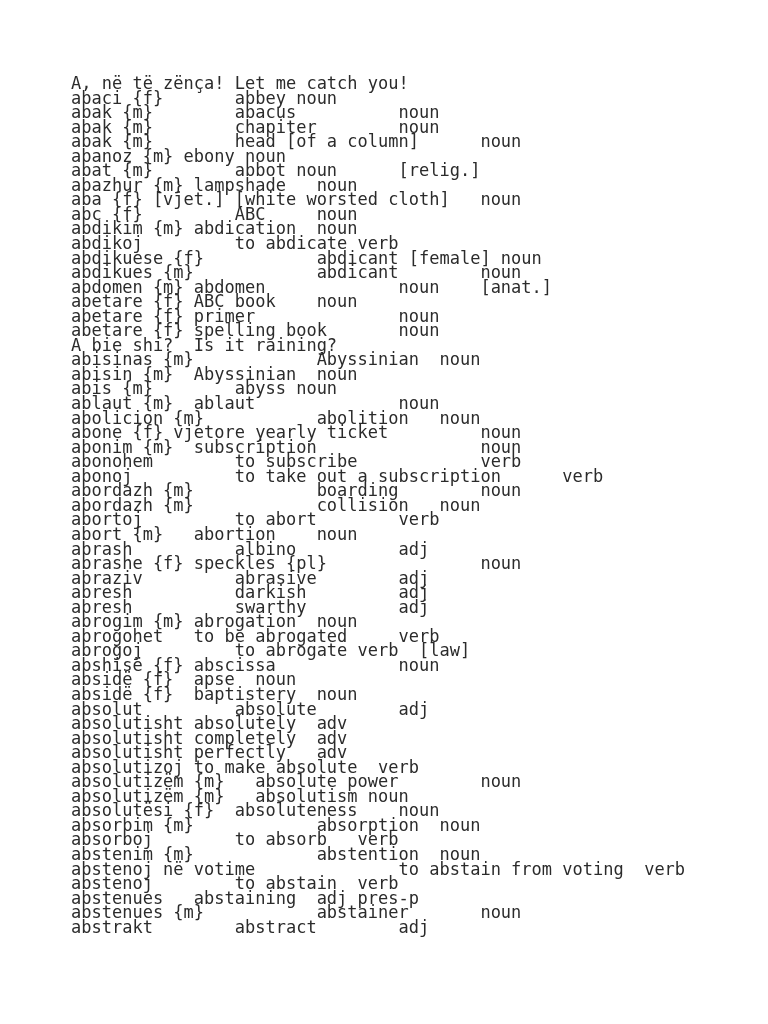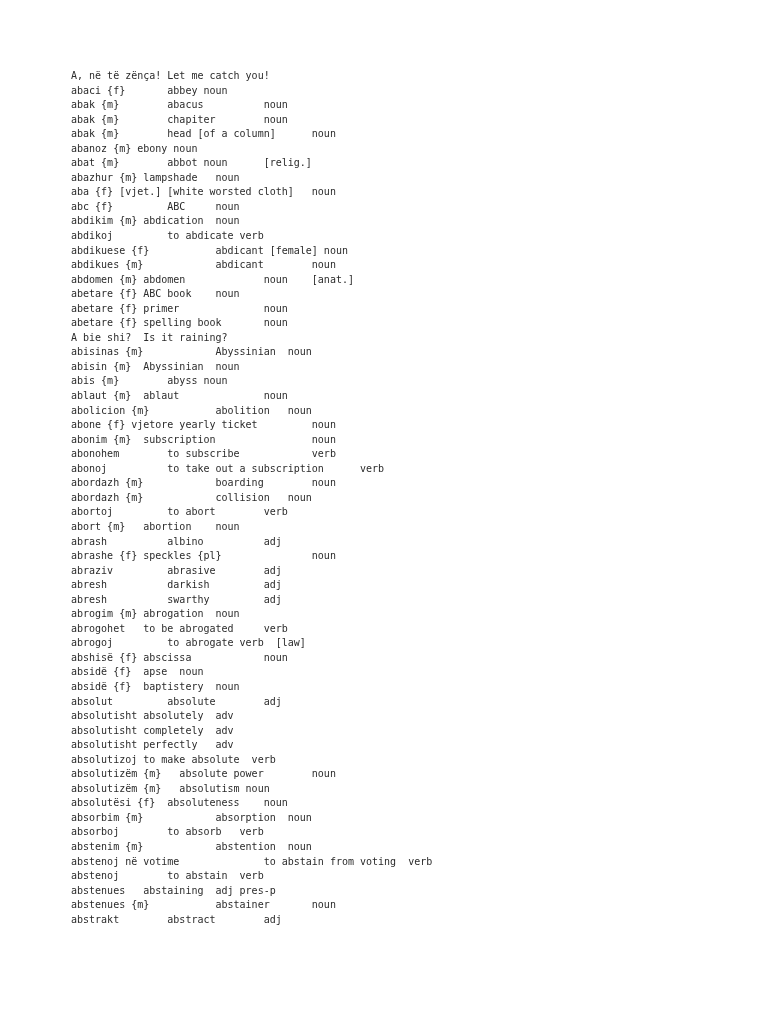--- a/index.html
+++ b/index.html
@@ -15,25 +15,25 @@
   }
   .page {
     position: relative;
     width: 768px;
     height: 1024px;
     background: #ffffff;
   }
   .text-block {
     position: absolute;
     left: 71px;
-    top: 69px;
+    top: 76px;
     width: 690px;
     color: #2b2b2b;
     font-family: "DejaVu Sans Mono", "Liberation Mono", monospace;
-    font-size: 10px;
+    font-size: 17px;
     line-height: 14.55px;
     letter-spacing: 0px;
     white-space: pre;
     -webkit-font-smoothing: none;
   }
   .line {
     display: block;
     white-space: pre;
     height: 14.55px;
   }

